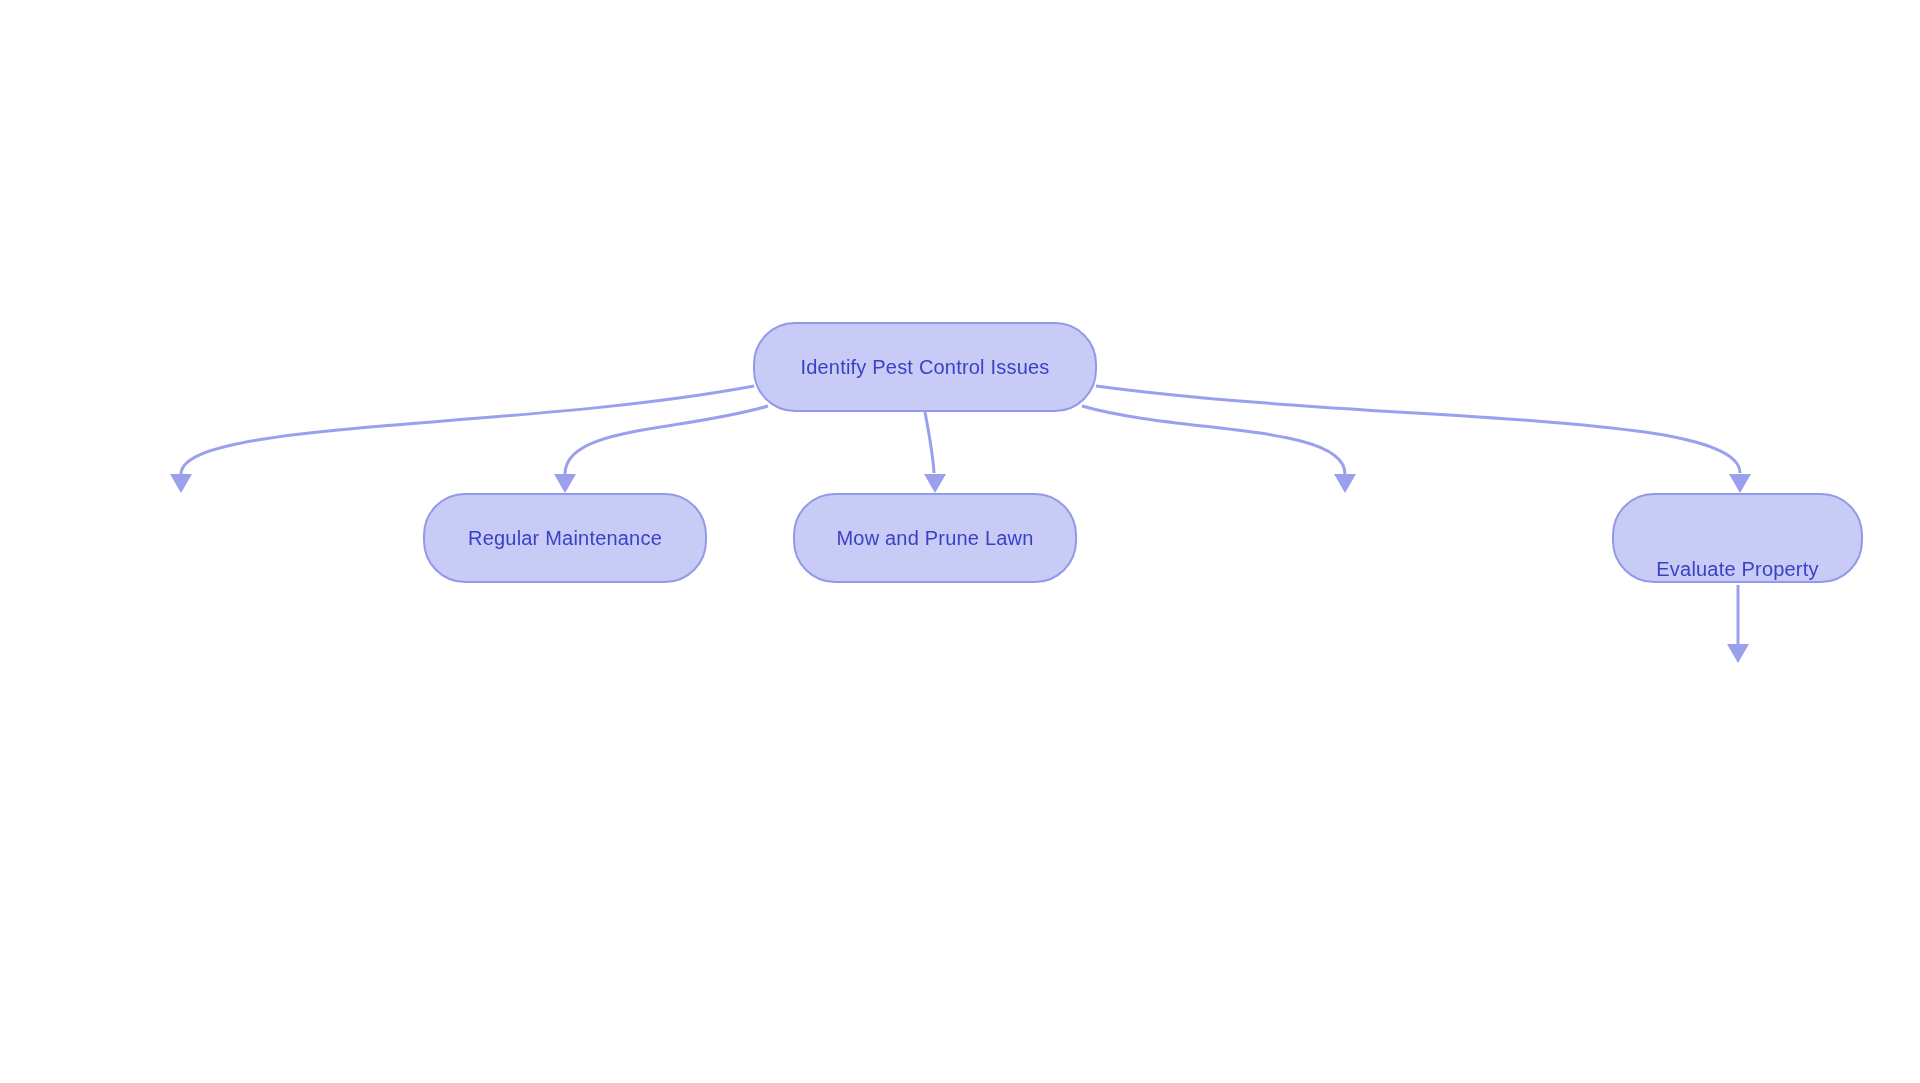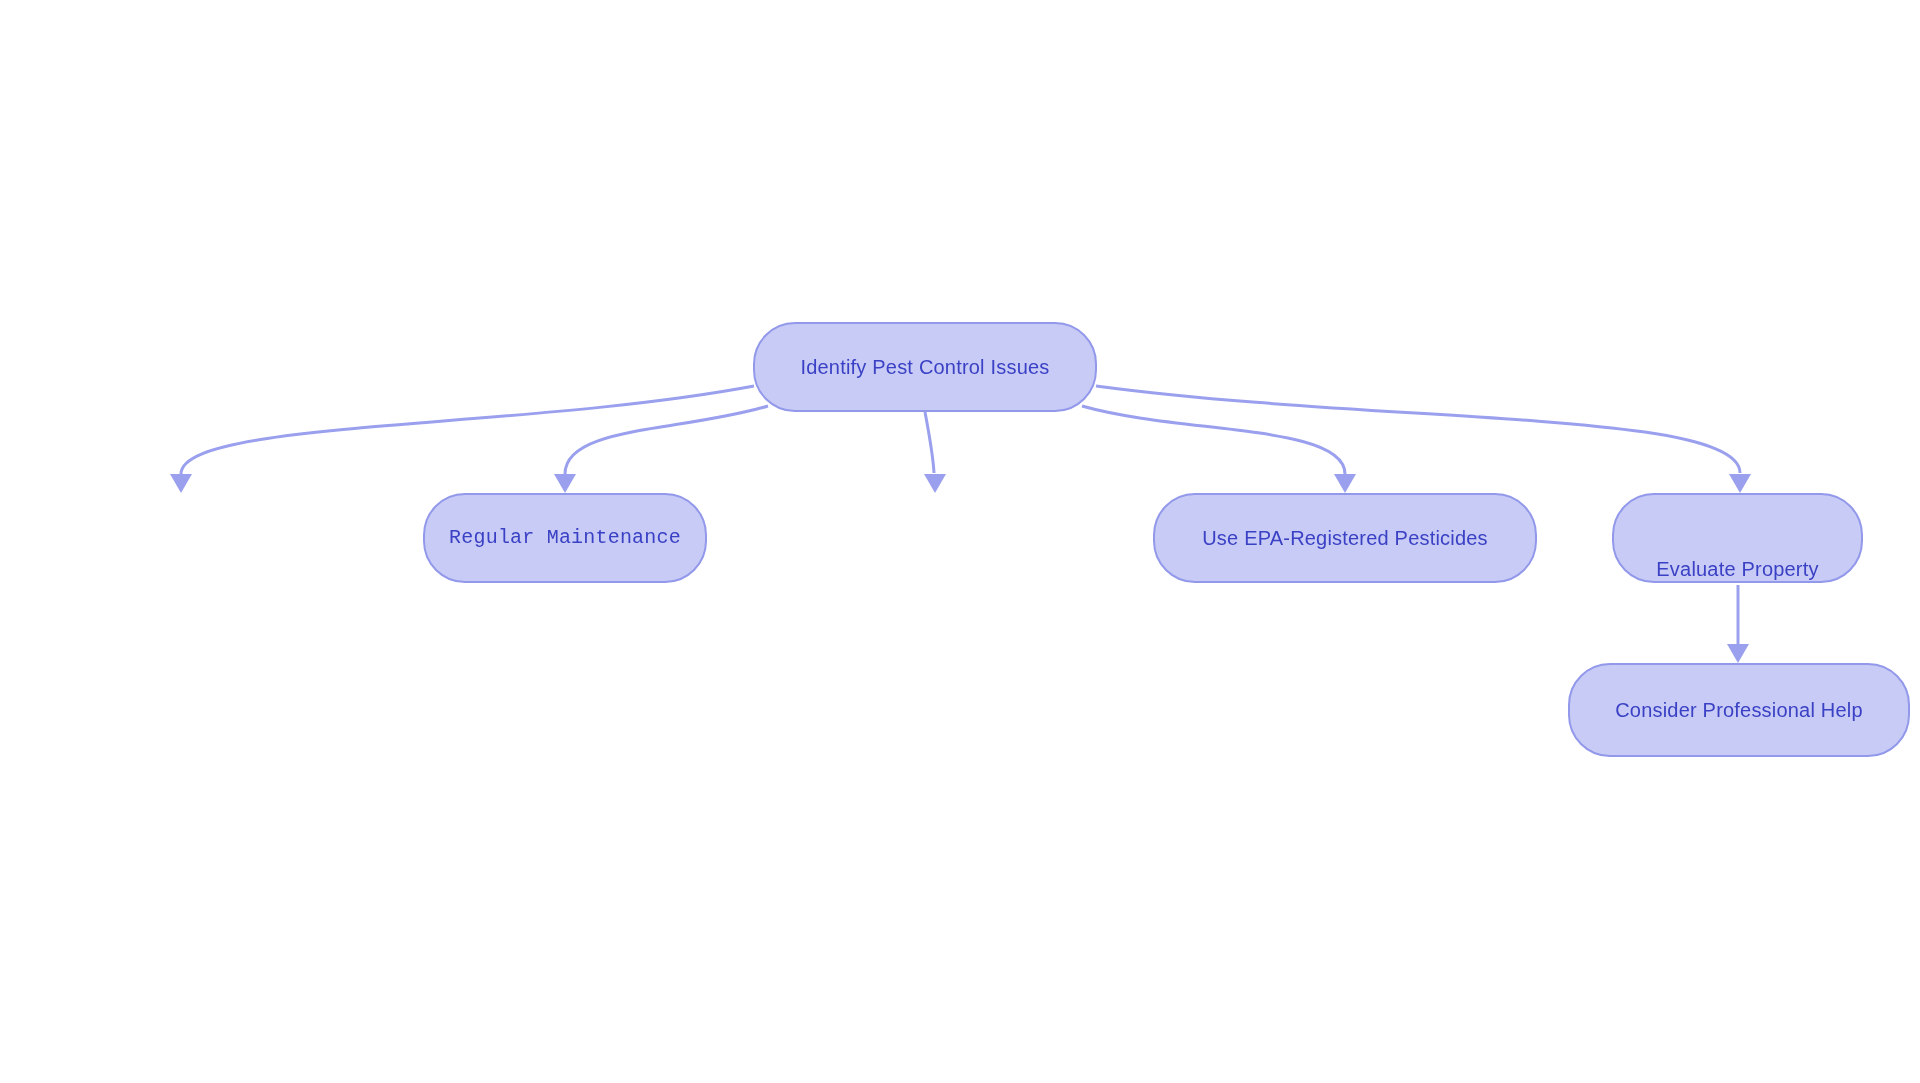--- a/index.html
+++ b/index.html
@@ -44,21 +44,21 @@
     justify-content: center;
     text-align: center;
     color: #3a41c4;
     font-size: 20px;
     line-height: 1.2;
     letter-spacing: 0.2px;
   }
   
   #node-root                        { left: 753px;  top: 322px; width: 344px; height: 90px; }
   #node-eliminate-standing-water    { left: 13px;   top: 493px; width: 332px; height: 90px; }
-  #node-regular-maintenance         { left: 423px;  top: 493px; width: 284px; height: 90px; font-family: Liberation Mono, monospace; }
+  #node-regular-maintenance         { left: 423px;  top: 493px; width: 284px; height: 90px; }
   #node-mow-and-prune-lawn          { left: 793px;  top: 493px; width: 284px; height: 90px; }
   #node-use-epa-registered          { left: 1153px; top: 493px; width: 384px; height: 90px; }
   #node-evaluate-property           { left: 1612px; top: 493px; width: 251px; height: 90px; align-items: flex-end; }
   #node-consider-professional-help  { left: 1568px; top: 663px; width: 342px; height: 94px; }
 </style>
 </head>
 <body>
 
 <div class="canvas">
 
@@ -85,26 +85,23 @@
 
   <div class="node" id="node-root">
     <span>Identify Pest Control Issues</span>
   </div>
 
 
   <div class="node" id="node-regular-maintenance">
     <span>Regular Maintenance</span>
   </div>
 
+  <div class="node" id="node-mow-and-prune-lawn">
+    <span>Mow and Prune Lawn</span>
+  </div>
 
-  <div class="node" id="node-use-epa-registered">
-    <span>Use EPA-Registered Pesticides</span>
-  </div>
 
   <div class="node" id="node-evaluate-property">
     <span>Evaluate Property</span>
   </div>
 
-  <div class="node" id="node-consider-professional-help">
-    <span>Consider Professional Help</span>
-  </div>
 
 </div>
 
 </body></html>

